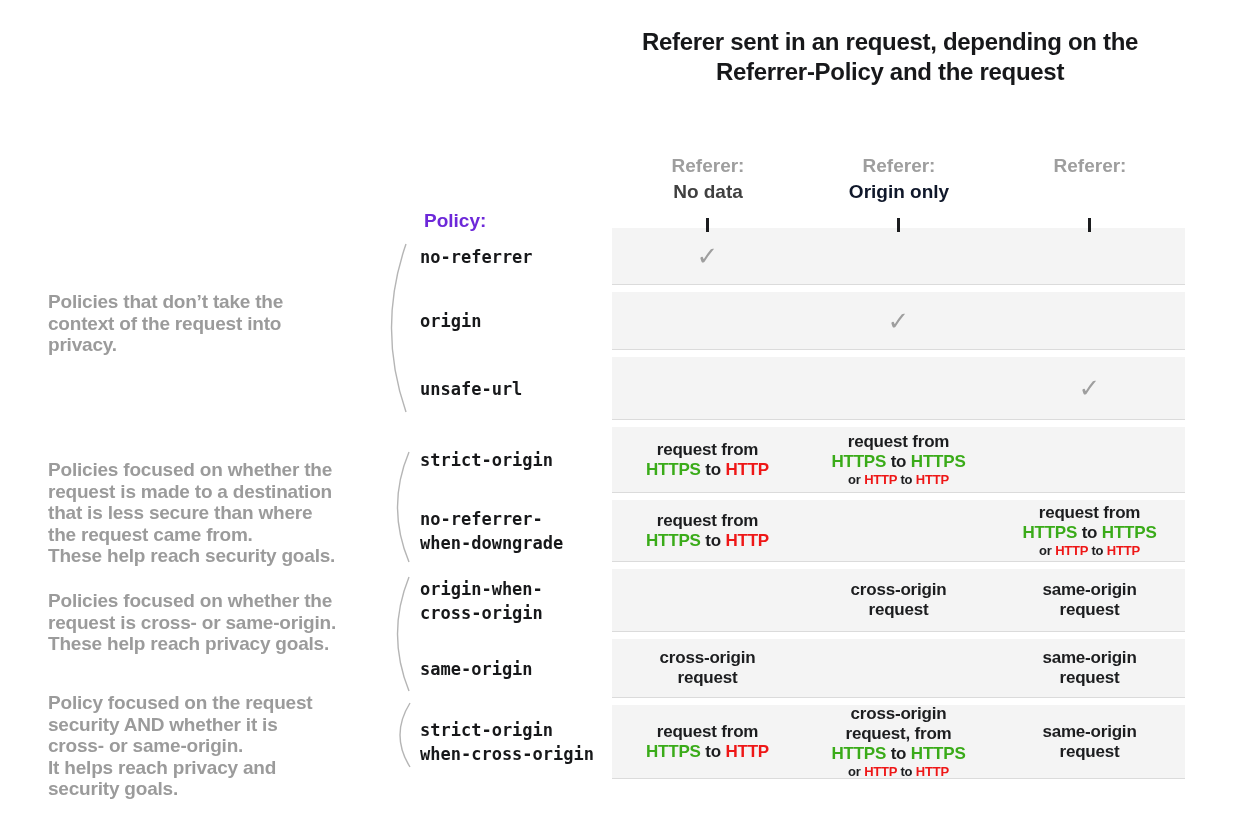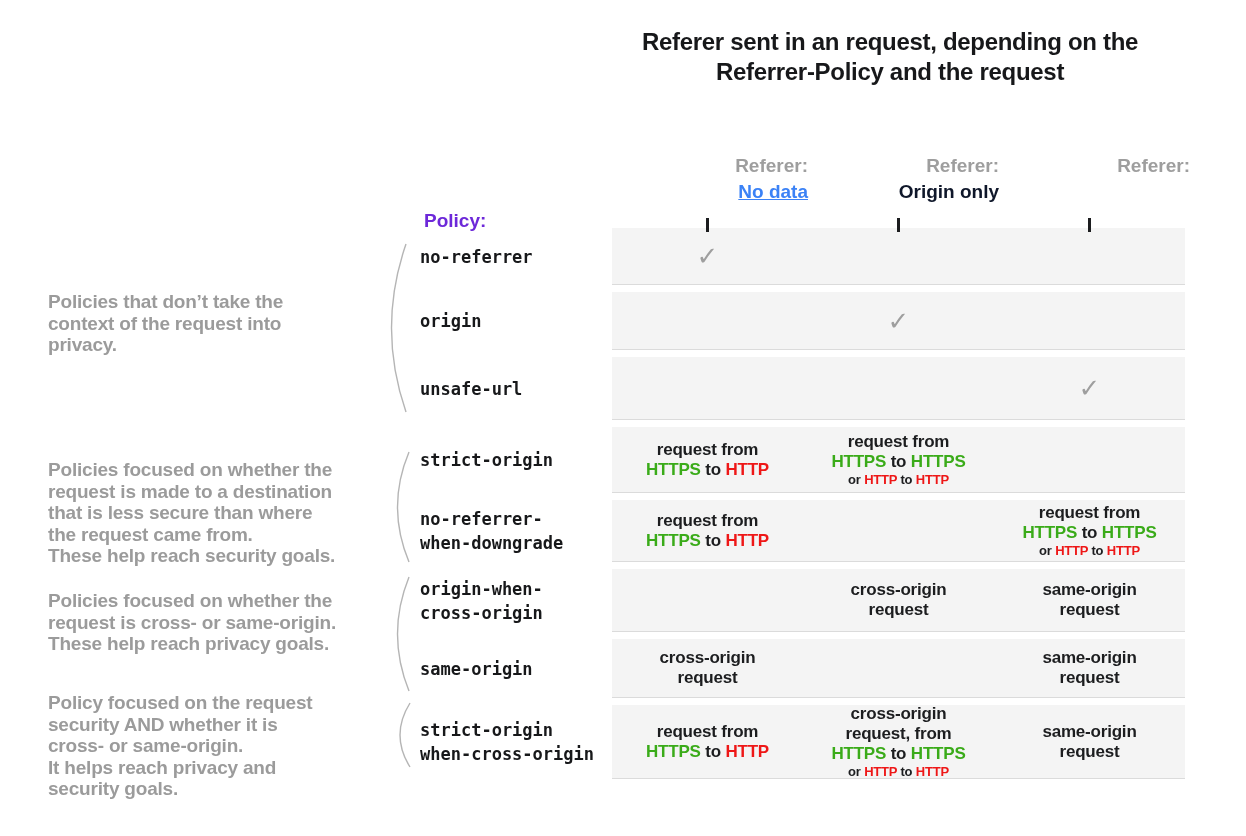--- a/index.html
+++ b/index.html
@@ -7,21 +7,21 @@
   .canvas {
     position:relative; width:1246px; height:836px; background:#ffffff;
     font-family:"Liberation Sans", sans-serif; overflow:hidden;
   }
   .title {
     position:absolute; left:575px; top:27px; width:630px;
     text-align:center; font-size:24px; font-weight:bold; line-height:30px;
     color:#17181a; letter-spacing:-0.3px;
   }
   .col-header {
-    position:absolute; top:153px; width:200px; text-align:right;
+    position:absolute; top:153px; width:200px; text-align:center;
     font-size:19px; font-weight:bold; line-height:26px;
   }
   .col-header .ref-label { color:#9e9e9e; }
   .ch0 { left:608px; } .ch1 { left:799px; } .ch2 { left:990px; }
   .tick { position:absolute; top:218px; width:3px; height:14px; background:#1c1d1f; z-index:3; }
   .t0 { left:706px; } .t1 { left:897px; } .t2 { left:1088px; }
   .policy-col-label {
     position:absolute; left:424px; top:210px;
     font-size:19px; font-weight:bold; color:#6d28d9;
   }
@@ -59,21 +59,21 @@
 
 <div class="canvas">
 
   <div class="title">
     <div>Referer sent in an request, depending on the</div>
     <div>Referrer-Policy and the request</div>
   </div>
 
   <div class="col-header ch0">
     <div class="ref-label">Referer:</div>
-    <div class="ref-value" style="color: #3b82f6; text-decoration: underline;">No data</div>
+    <div class="ref-value" style="color: #404040;">No data</div>
   </div>
   <div class="col-header ch1">
     <div class="ref-label">Referer:</div>
     <div class="ref-value" style="color: #0f172a;">Origin only</div>
   </div>
   <div class="col-header ch2">
     <div class="ref-label">Referer:</div>
   </div>
 
   <div class="tick t0"></div>

